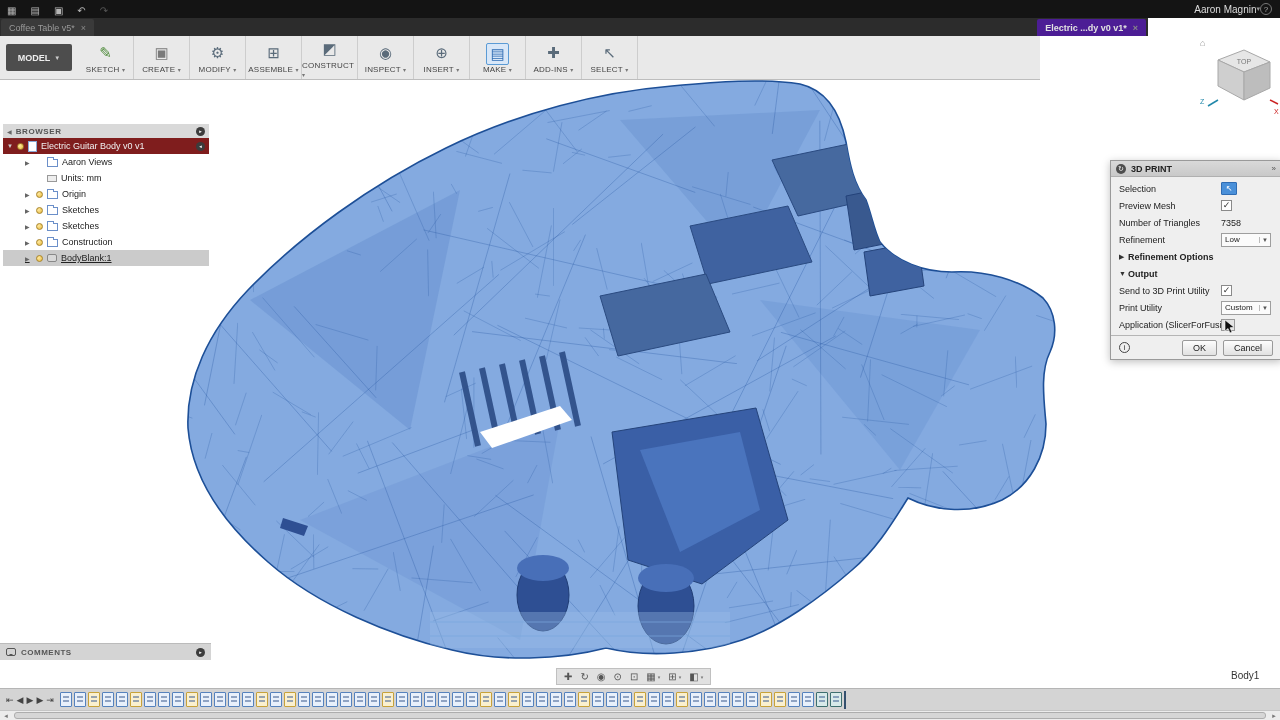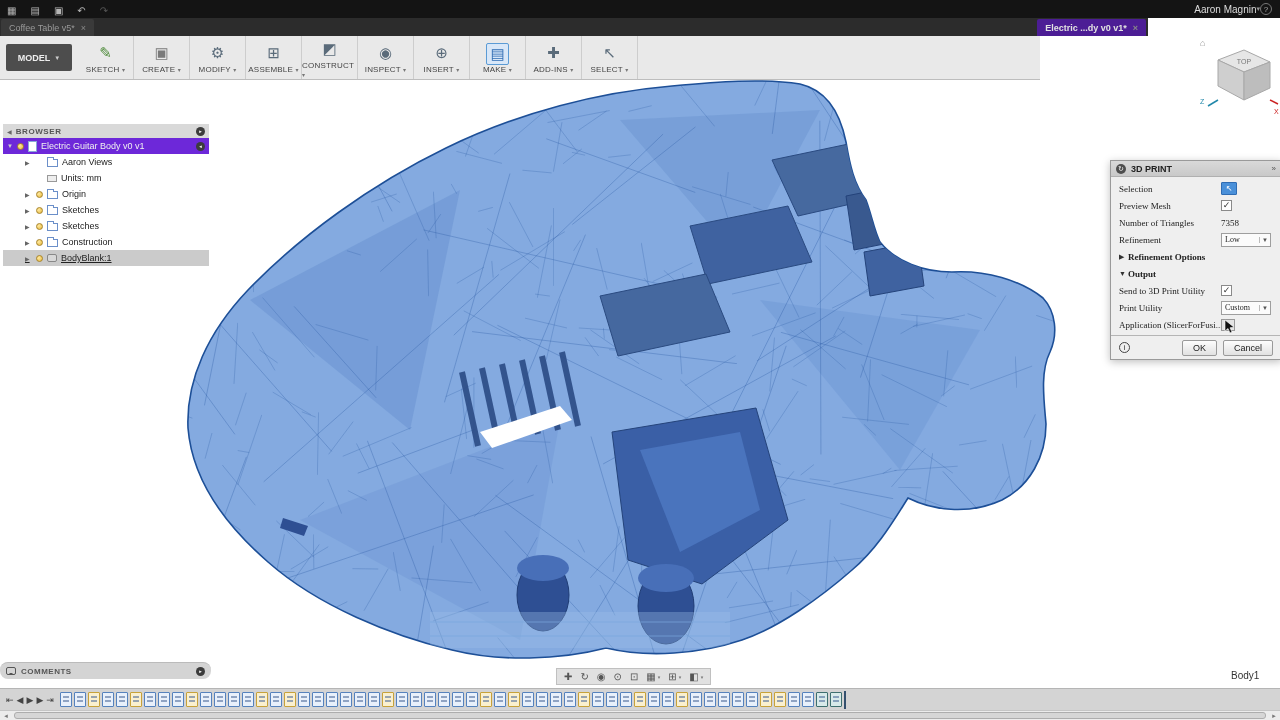--- a/index.html
+++ b/index.html
@@ -46,21 +46,21 @@
   #mesh-svg { top:0; left:0; z-index:1; }
 
   
   #browser { top:81px; left:3px; width:206px; z-index:5; font-size:9px;margin-top:43px; }
   #browser-header { height:14px; background:rgba(214,214,214,.92); display:flex;
     align-items:center; gap:4px; padding:0 4px; color:#555; }
   #browser-header .hdr-caret { font-size:6px; color:#666; }
   #browser-header .hdr-label { font-weight:bold; font-size:8px; letter-spacing:.6px; flex:1; }
   .dotbtn { width:9px; height:9px; border-radius:50%; background:#3c3c3c; color:#fff;
     font-size:5px; display:flex; align-items:center; justify-content:center; }
-  #browser-root { height:16px; background:#6d28d9; color:#f0f0f0; display:flex;
+  #browser-root { height:16px; background:#7f1d1d; color:#f0f0f0; display:flex;
     align-items:center; gap:4px; padding:0 4px; cursor:pointer; }
   #browser-root .caret { font-size:6px; color:#ccc; }
   .doc-icon { width:9px; height:11px; background:#fff; border:1px solid #89a9d6; }
   #browser-root .root-label { flex:1; font-size:9px; white-space:nowrap; overflow:hidden; }
   #browser-items .brow { height:16px; display:flex; align-items:center; gap:4px;
     padding-left:22px; background:rgba(255,255,255,.78); color:#222; cursor:pointer; }
   #browser-items .brow.selected { background:rgba(200,200,200,.95); text-decoration:underline; }
   .brow .caret { font-size:6px; color:#666; width:7px; }
   .bulb { width:7px; height:7px; border-radius:50%;
     background:radial-gradient(circle at 35% 35%, #ffe9a0, #e8b93c); border:1px solid #a8842a; }
@@ -78,21 +78,21 @@
   
   #dialog { top:160px; left:1110px; width:172px; background:rgba(238,238,238,.97);
     border:1px solid #9a9a9a; box-shadow:0 2px 8px rgba(0,0,0,.25); z-index:10; font-size:9px; }
   #dialog-header { height:16px; background:linear-gradient(#d9d9d9,#c9c9c9);
     border-bottom:1px solid #b0b0b0; display:flex; align-items:center; gap:5px; padding:0 5px; }
   #dlg-icon { width:10px; height:10px; border-radius:50%; background:#4e4e4e; color:#fff;
     font-size:7px; display:flex; align-items:center; justify-content:center; }
   #dialog-header .dlg-title { font-weight:bold; color:#222; flex:1; }
   #dialog-header .dlg-collapse { color:#555; font-size:8px; }
   #dlg-fields { padding:3px 0 2px 0; }
-  .dlg-row { height:17px; display:flex; align-items:center; padding:0 8px; color:#222;font-family:Liberation Serif, serif; }
+  .dlg-row { height:17px; display:flex; align-items:center; padding:0 8px; color:#222; }
   .dlg-row .lbl { flex:1; white-space:nowrap; overflow:hidden; }
   .dlg-row.section .lbl { font-weight:bold; }
   .dlg-row.section .sec-caret { font-size:7px; color:#333; width:9px; }
   .dlg-ctrl { width:52px; display:flex; align-items:center; }
   .cb { width:11px; height:11px; background:#fff; border:1px solid #8a8a8a; font-size:9px;
     line-height:9px; color:#333; text-align:center; cursor:pointer; }
   .dd { width:50px; height:14px; background:#fbfbfb; border:1px solid #9e9e9e; display:flex;
     align-items:center; font-size:8px; cursor:pointer; }
   .dd .dd-val { flex:1; padding-left:3px; }
   .dd .dd-caret { width:11px; border-left:1px solid #bbb; font-size:6px; color:#555;
@@ -106,23 +106,23 @@
   #dlg-footer { border-top:1px solid #b5b5b5; height:24px; display:flex; align-items:center;
     gap:6px; padding:0 8px; }
   #info-icon { width:11px; height:11px; border-radius:50%; border:1px solid #444; color:#333;
     font-size:8px; display:flex; align-items:center; justify-content:center; flex:0 0 auto; }
   #dlg-footer .spacer { flex:1; }
   .dlg-btn { height:16px; padding:0 10px; font-size:9px; color:#222;
     background:linear-gradient(#fdfdfd,#e1e1e1); border:1px solid #9a9a9a; border-radius:2px;
     display:flex; align-items:center; cursor:pointer; }
 
   
-  #comments { top:662px; left:0; width:211px; height:17px; background:rgba(210,210,210,.95);
+  #comments { top:643px; left:0; width:211px; height:17px; background:rgba(210,210,210,.95);
     border-top:1px solid #bbb; display:flex; align-items:center; gap:5px; padding:0 6px;
-    z-index:8;border-radius:8px; }
+    z-index:8; }
   .bubble-icon { width:10px; height:8px; border:1px solid #555; border-radius:2px; position:relative; }
   .bubble-icon::after { content:""; position:absolute; left:2px; bottom:-3px;
     border:2px solid transparent; border-top-color:#555; }
   #comments .c-label { font-size:8px; font-weight:bold; color:#555; letter-spacing:.5px; flex:1; }
 
   
   #navbar { top:668px; left:556px; height:17px; background:rgba(222,222,222,.92);
     border:1px solid #c0c0c0; display:flex; align-items:center; padding:0 4px; gap:2px; z-index:8; }
   .nav-item { display:flex; align-items:center; padding:0 3px; cursor:pointer; color:#555; }
   .nav-item .g { font-size:10px; }

